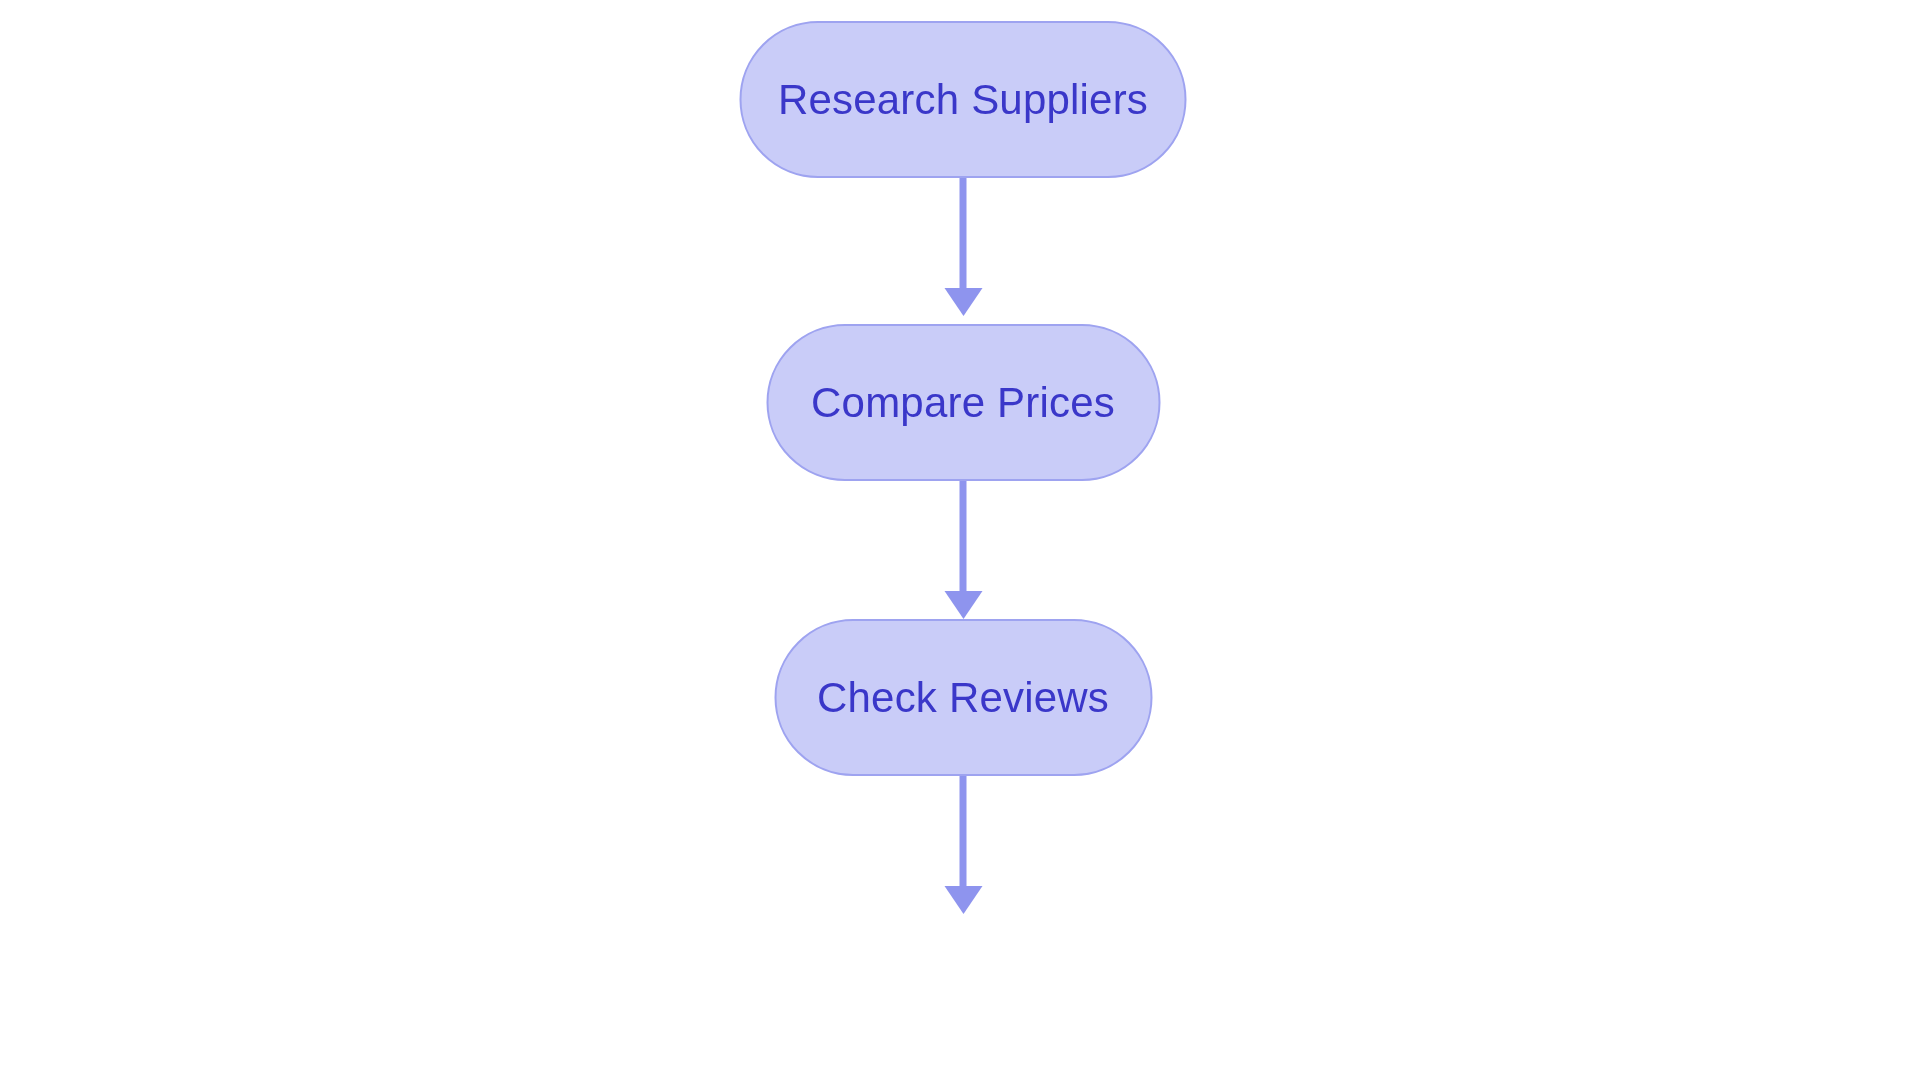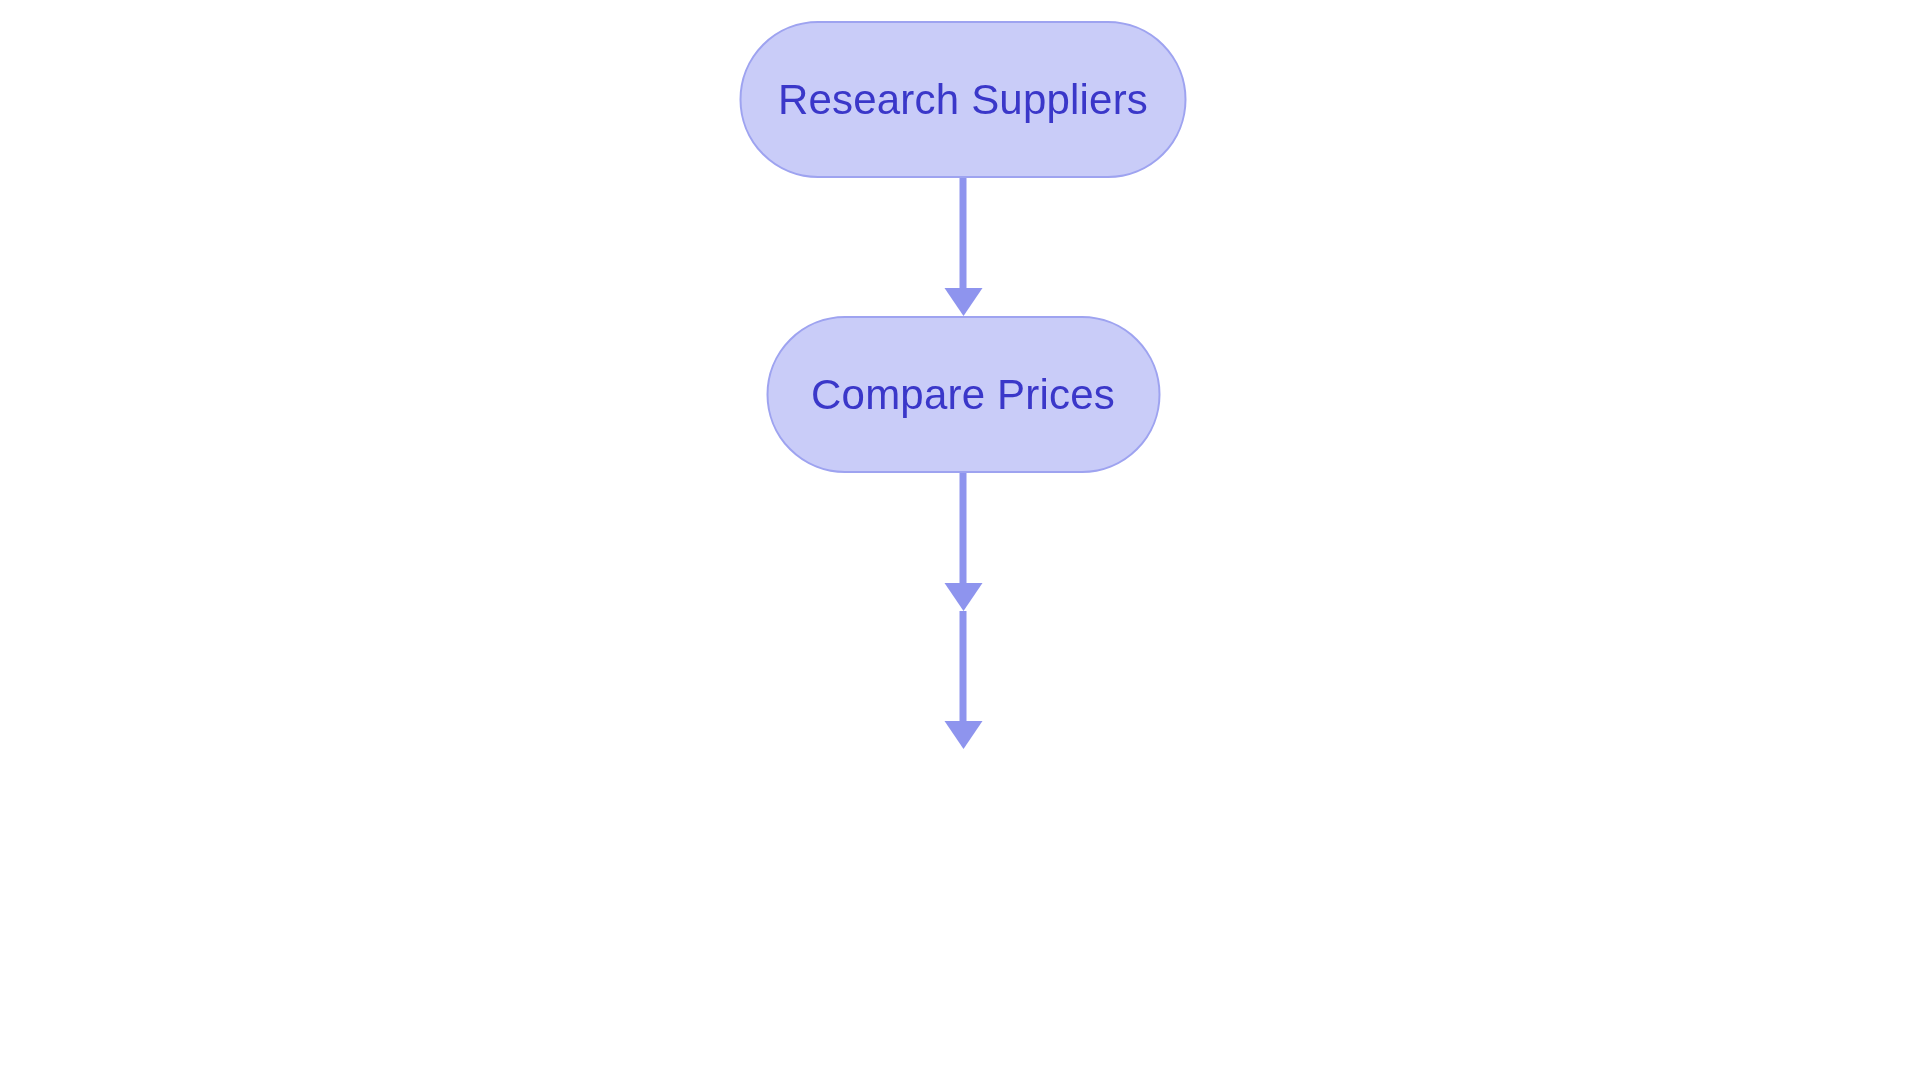--- a/index.html
+++ b/index.html
@@ -33,21 +33,21 @@
     display: flex;
     align-items: center;
     justify-content: center;
     color: var(--node-text, #3a37c9);
     font-size: 42px;
     font-weight: 400;
     letter-spacing: 0.2px;
     white-space: nowrap;
   }
   .node-1 { width: 447px; }
-  .node-2 { width: 394px; }
+  .node-2 { width: 394px; margin-top: 8px; }
   .node-3 { width: 378px; }
   .node-4 { width: 465px; }
   .arrow {
     height: 138px;
     display: flex;
     flex-direction: column;
     align-items: center;
   }
   .arrow .stem {
     width: 7px;
@@ -79,20 +79,23 @@
 
     <div class="node node-2">
       <span>Compare Prices</span>
     </div>
 
     <div class="arrow">
       <div class="stem"></div>
       <div class="head"></div>
     </div>
 
+    <div class="node node-3">
+      <span>Check Reviews</span>
+    </div>
 
     <div class="arrow">
       <div class="stem"></div>
       <div class="head"></div>
     </div>
 
 
   </div>
 </div>
 

